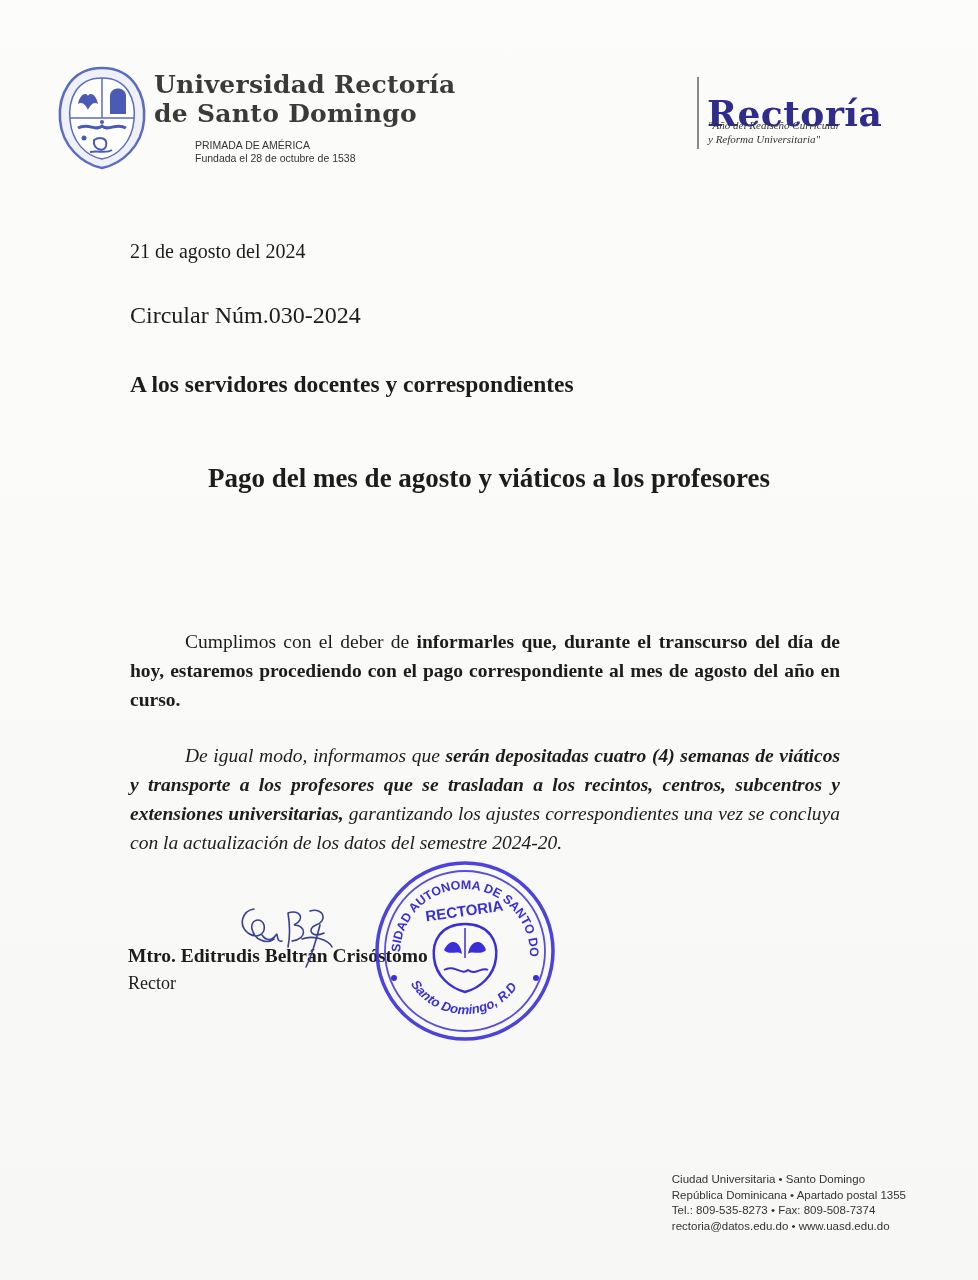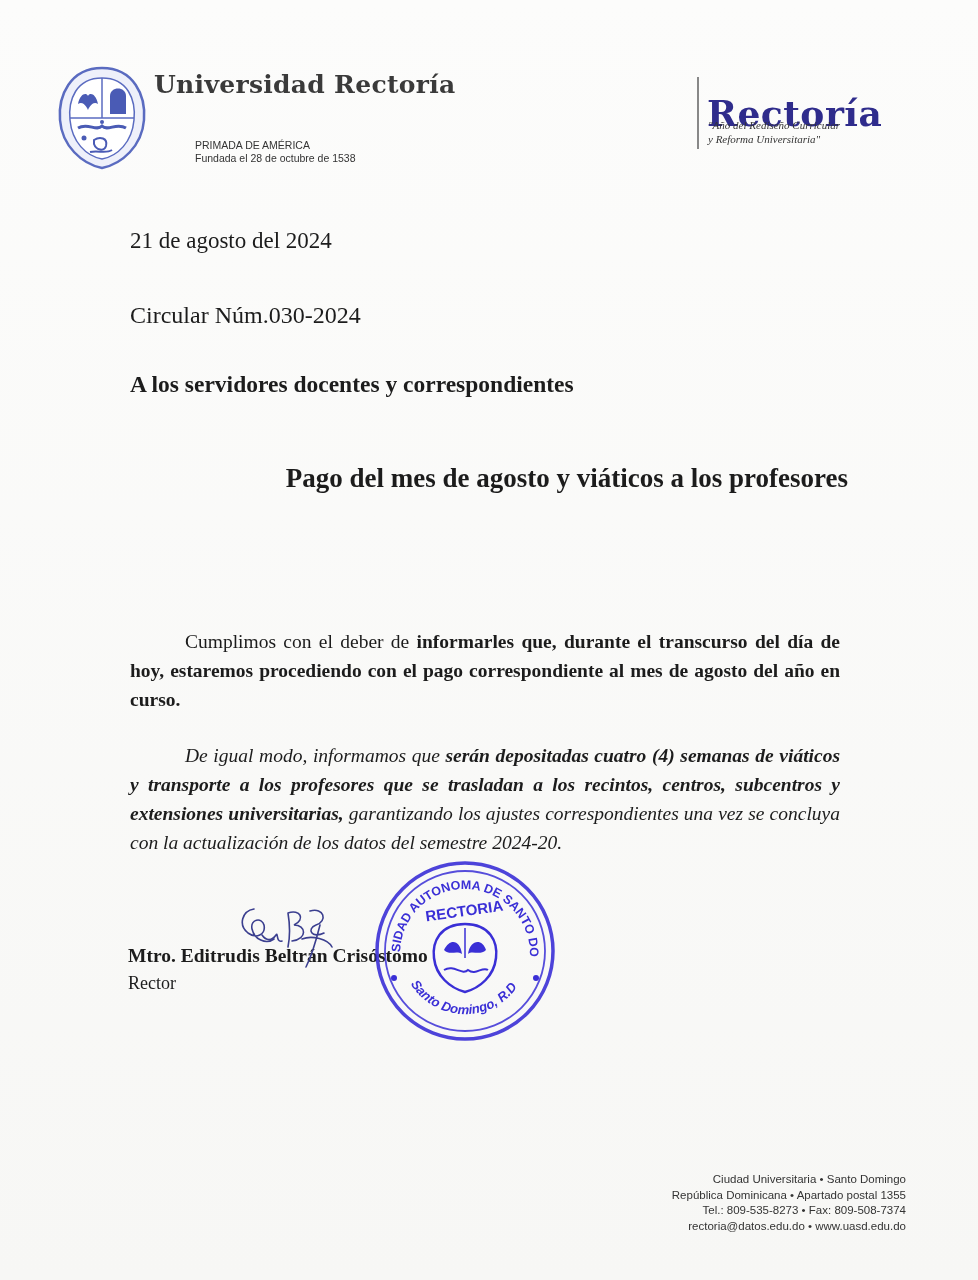--- a/index.html
+++ b/index.html
@@ -19,39 +19,39 @@
     color: #3a3a3a; font-size: 25px; line-height: 29px; letter-spacing: 0.3px; }
   .uni-sub { position: absolute; left: 155px; top: 139px;
     font-family: "Liberation Sans", sans-serif; font-size: 10.5px; line-height: 13px; color: #333; margin-left: 40px; }
   .rect-divider { position: absolute; left: 697px; top: 77px; width: 1.5px; height: 72px; background: #888; }
   .rectoria { position: absolute; left: 707px; top: 92px;
     font-family: "DejaVu Serif", serif; font-weight: bold; color: #2f2c8c; font-size: 36px; letter-spacing: 0.5px; }
   .motto { position: absolute; left: 708px; top: 118px;
     font-family: "Liberation Serif", serif; font-style: italic; font-size: 11px; line-height: 14px; color: #333; }
 
   
-  .date { position: absolute; left: 130px; top: 228px; font-size: 23px; }
+  .date { position: absolute; left: 130px; top: 240px; font-size: 20px; }
   .circular { position: absolute; left: 130px; top: 302px; font-size: 24px; }
   .addressee { position: absolute; left: 130px; top: 371px; font-size: 23.5px; font-weight: bold; }
-  .subject { position: absolute; left: 130px; top: 460px; width: 718px; text-align: right;
+  .subject { position: absolute; left: 130px; top: 460px; width: 718px; text-align: center;
     font-size: 27px; font-weight: bold; line-height: 36px; }
   .para { position: absolute; left: 130px; width: 710px;
     font-size: 19.5px; line-height: 29px; text-align: justify; text-indent: 55px; margin-top: 35px; }
   .p1 { top: 592px; }
   .p2 { top: 706px; font-style: italic; }
   .para b { font-weight: bold; }
 
   
   .sig-name { position: absolute; left: 128px; top: 945px; font-size: 19.5px; font-weight: bold; }
   .sig-title { position: absolute; left: 128px; top: 973px; font-size: 18px; }
   .signature { position: absolute; left: 232px; top: 895px; width: 110px; height: 80px; }
   .stamp { position: absolute; left: 372px; top: 858px; width: 186px; height: 186px; }
 
   
-  .footer { position: absolute; right: 72px; top: 1172px; text-align: right;
+  .footer { position: absolute; right: 72px; top: 1172px; 
     font-family: "Liberation Sans", sans-serif; font-size: 11.5px; line-height: 15.5px; color: #333; }
 </style>
 </head>
 <body>
 
 <div class="page">
 
   <svg class="logo" viewBox="0 0 92 104">
     <path d="M46 2 C78 2 90 30 88 54 C86 80 66 98 46 102 C26 98 6 80 4 54 C2 30 14 2 46 2 Z" fill="#eef0fa" stroke="#5a6bc0" stroke-width="2.5"></path>
     <path d="M46 12 C72 12 80 34 78 54 C76 76 62 90 46 93 C30 90 16 76 14 54 C12 34 20 12 46 12 Z" fill="#fff" stroke="#5a6bc0" stroke-width="1.5"></path>
@@ -62,20 +62,21 @@
     <path d="M54 30 C54 20 70 20 70 30 Z" fill="#4a5bb5"></path>
     <path d="M22 62 C32 56 40 66 46 60 C52 66 60 56 70 62" fill="none" stroke="#4a5bb5" stroke-width="3"></path>
     <circle cx="28" cy="72" r="2.5" fill="#4a5bb5"></circle>
     <circle cx="46" cy="56" r="2" fill="#4a5bb5"></circle>
     <path d="M38 74 C44 70 52 72 50 80 C48 86 40 84 38 78 Z" fill="none" stroke="#4a5bb5" stroke-width="2"></path>
     <path d="M34 86 C42 84 50 88 56 84" fill="none" stroke="#4a5bb5" stroke-width="2"></path>
   </svg>
 
   <div class="uni-name">
     <div>Universidad Rectoría</div>
+    <div>de Santo Domingo</div>
   </div>
   <div class="uni-sub">
     <div>PRIMADA DE AMÉRICA</div>
     <div>Fundada el 28 de octubre de 1538</div>
   </div>
 
   <div class="rect-divider"></div>
   <div class="rectoria">Rectoría</div>
   <div class="motto">
     <div>"Año del Rediseño Curricular</div>

